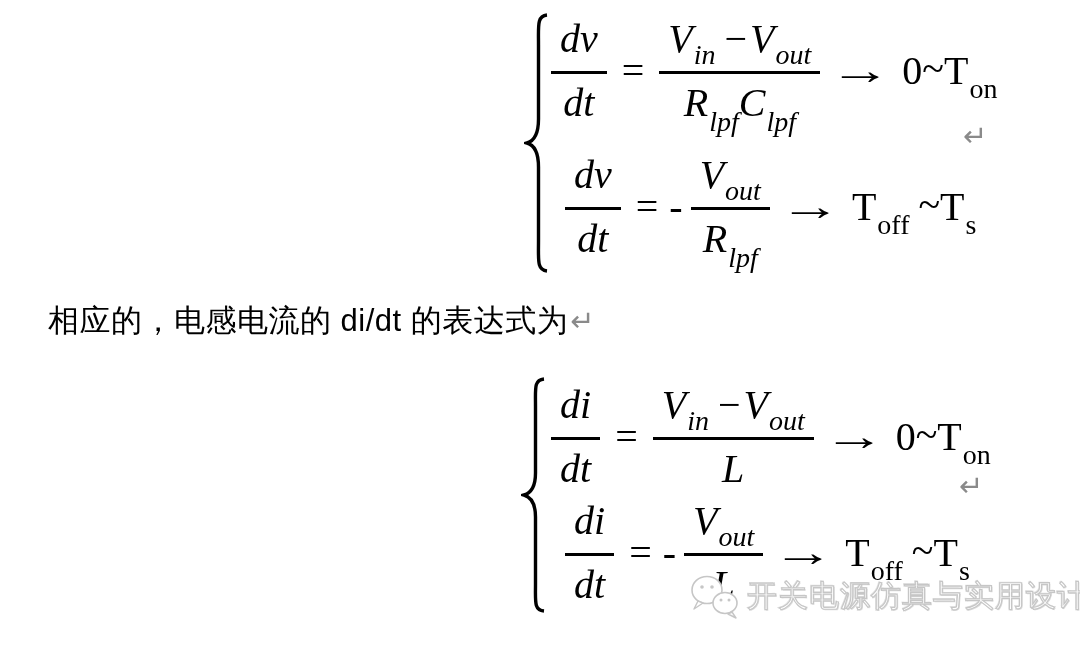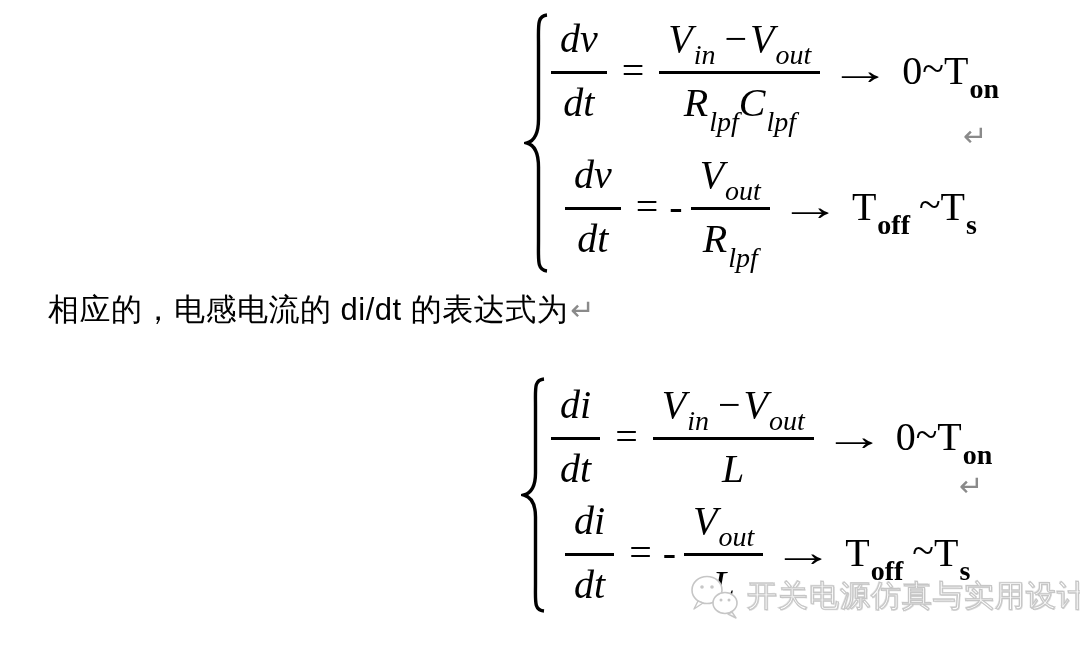--- a/index.html
+++ b/index.html
@@ -20,29 +20,29 @@
     display:inline-flex; align-items:baseline; justify-content:center;
     padding:0 9px 9px; border-bottom:3px solid #000;
   }
   .frac .den { display:inline-flex; align-items:flex-end; padding-top:5px; }
   .sub { font-size:28px; position:relative; top:12px; margin-left:1px; }
   .rel { margin:0 11px; }
   .op  { margin:0 3px 0 9px; }
   .neg { margin:0 4px 0 0; }
   .arrow { display:inline-block; transform:scaleX(1.55); margin:0 22px 0 16px; }
   .range { display:inline-flex; align-items:baseline; }
-  .range .sub { top:14px;font-weight:bold; }
+  .range .sub { top:14px; }
   .tilde { position:relative; top:-2px; }
   .tilde-gap { margin-left:9px; }
 
   .brace { position:absolute; }
 
   
   .para {
-    position:absolute; left:48px; top:289px;
+    position:absolute; left:48px; top:300px;
     font-family:"Liberation Sans", sans-serif;
     font-size:31px; letter-spacing:0.5px; white-space:nowrap;
   }
 
   
   .ret {
     color:#8a8a8a; font-family:"DejaVu Sans", sans-serif;
     font-size:29px; line-height:1;
   }
   .ret.abs { position:absolute; }

